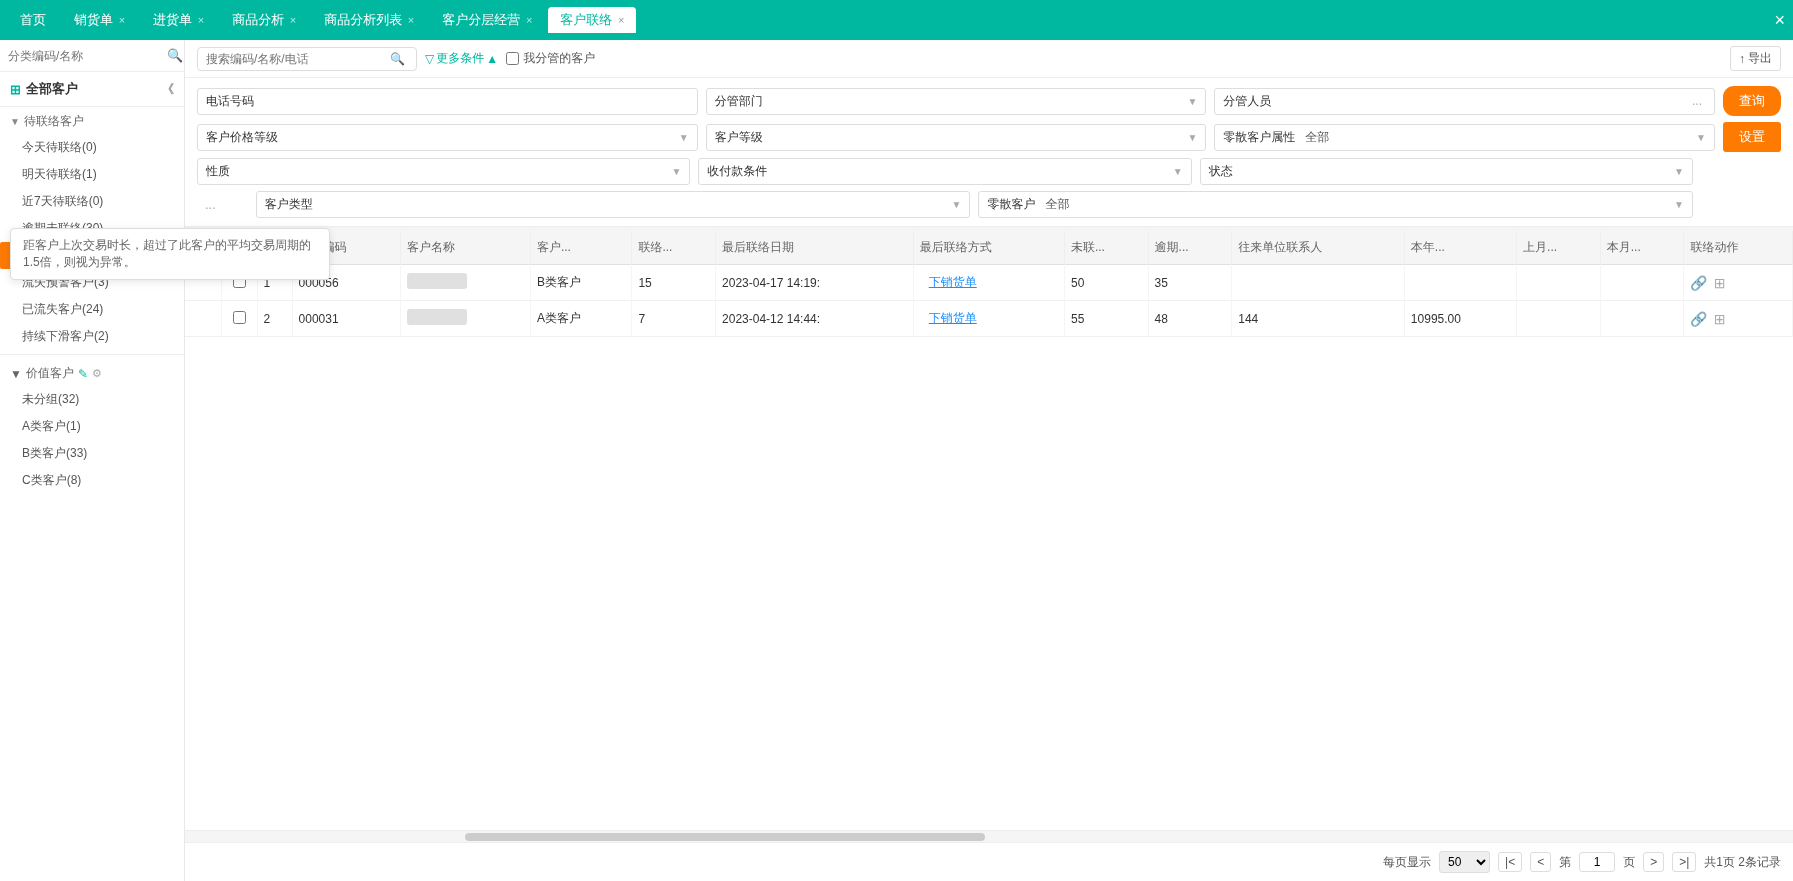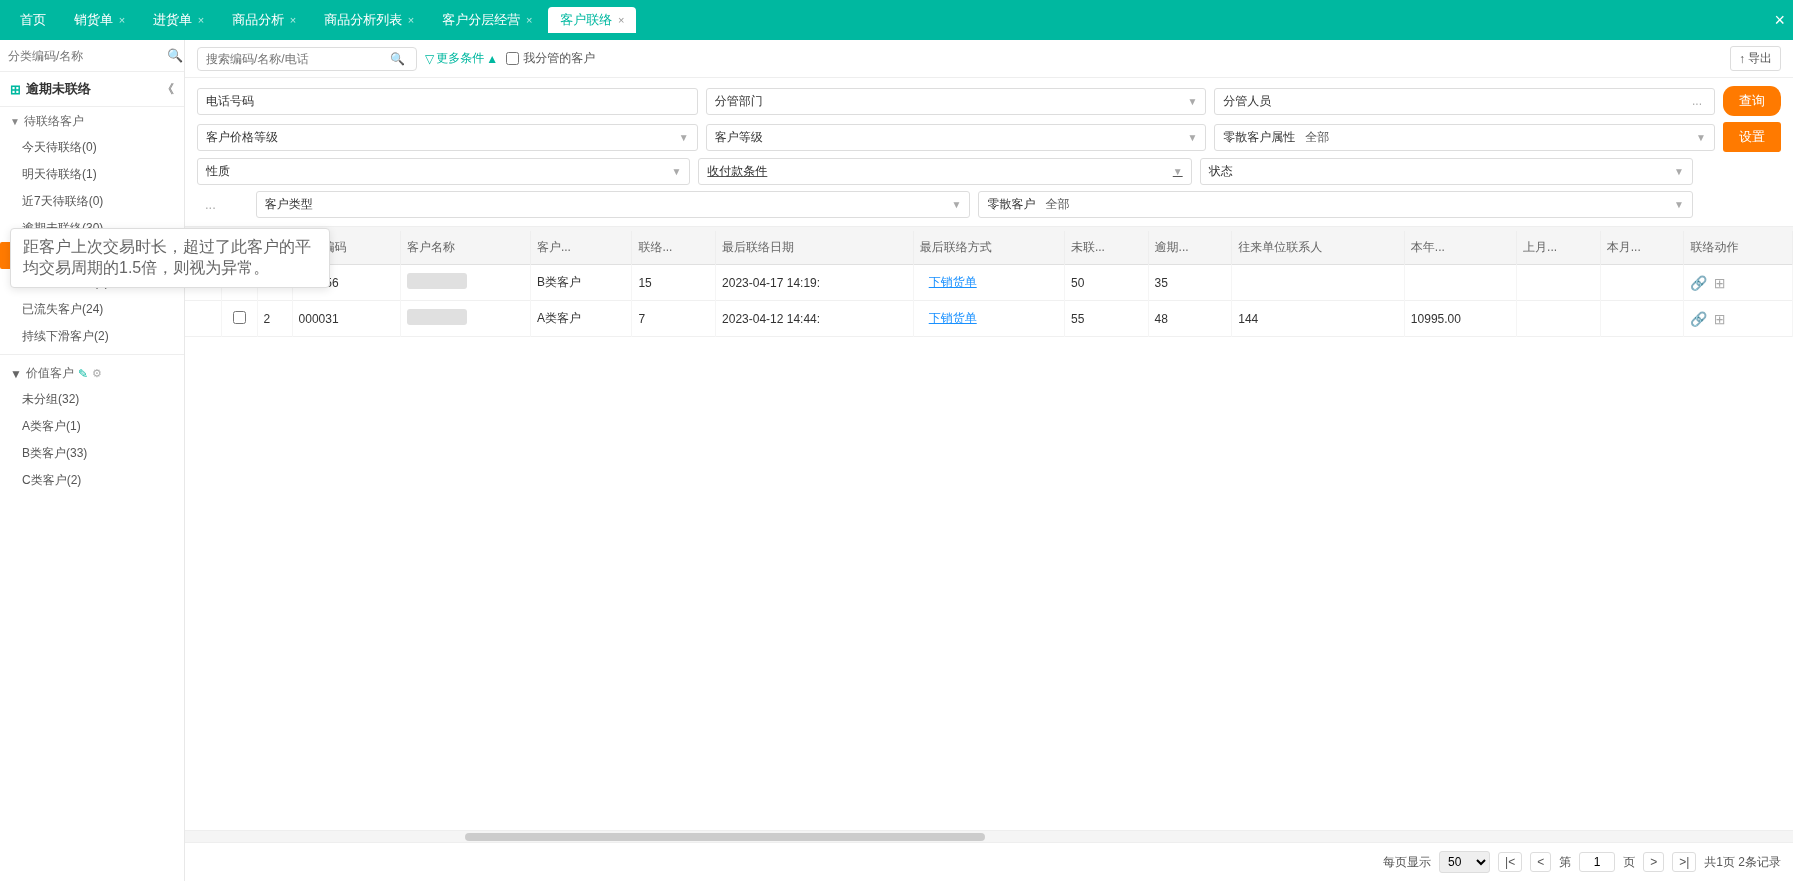--- a/index.html
+++ b/index.html
@@ -117,21 +117,21 @@
 
     
     .tooltip-box {
       position: absolute;
       top: 228px;
       left: 10px;
       background: #fff;
       border: 1px solid #ddd;
       border-radius: 4px;
       padding: 8px 12px;
-      font-size: 16px;
+      font-size: 12px;
       color: #666;
       max-width: 320px;
       z-index: 100;
       box-shadow: 0 2px 8px rgba(0,0,0,0.1);
     }
 
     
     .right-content {
       flex: 1;
       display: flex;
@@ -393,21 +393,21 @@
 <div class="main-layout">
 
   <div class="left-sidebar">
     <div class="sidebar-search">
       <input type="text" placeholder="分类编码/名称" style="">
       <span style="color:#aaa; font-size:13px;">🔍</span>
     </div>
 
     <div class="sidebar-section-header">
       <span class="icon-grid">⊞</span>
-      <span>逾期未联络</span>
+      <span>全部客户</span>
       <span class="sidebar-collapse-btn">《</span>
     </div>
 
     <div class="sidebar-group-label">
       <span class="triangle">▼</span>
       <span>待联络客户</span>
     </div>
     <div class="sidebar-item">
       <span>今天待联络(0)</span>
     </div>
@@ -447,21 +447,21 @@
     <div class="sidebar-item">
       <span>未分组(32)</span>
     </div>
     <div class="sidebar-item">
       <span>A类客户(1)</span>
     </div>
     <div class="sidebar-item">
       <span>B类客户(33)</span>
     </div>
     <div class="sidebar-item">
-      <span>C类客户(2)</span>
+      <span>C类客户(8)</span>
     </div>
   </div>
 
   <div class="tooltip-box">
     <span>距客户上次交易时长，超过了此客户的平均交易周期的1.5倍，则视为异常。</span>
   </div>
 
   <div class="right-content">
 
     <div class="filter-bar">
@@ -521,21 +521,21 @@
           <span class="filter-field-arrow" style="margin-left:auto;">▼</span>
         </div>
         <button class="settings-btn">设置</button>
       </div>
 
       <div class="filter-row">
         <div class="filter-field" style="flex:2;">
           <span class="filter-field-label">性质</span>
           <span class="filter-field-arrow" style="margin-left:auto;">▼</span>
         </div>
-        <div class="filter-field" style="flex:2;text-decoration:underline;">
+        <div class="filter-field" style="flex:2;">
           <span class="filter-field-label">收付款条件</span>
           <span class="filter-field-arrow" style="margin-left:auto;">▼</span>
         </div>
         <div class="filter-field" style="flex:2;">
           <span class="filter-field-label">状态</span>
           <span class="filter-field-arrow" style="margin-left:auto;">▼</span>
         </div>
         <div style="width:80px;"></div>
       </div>
 

